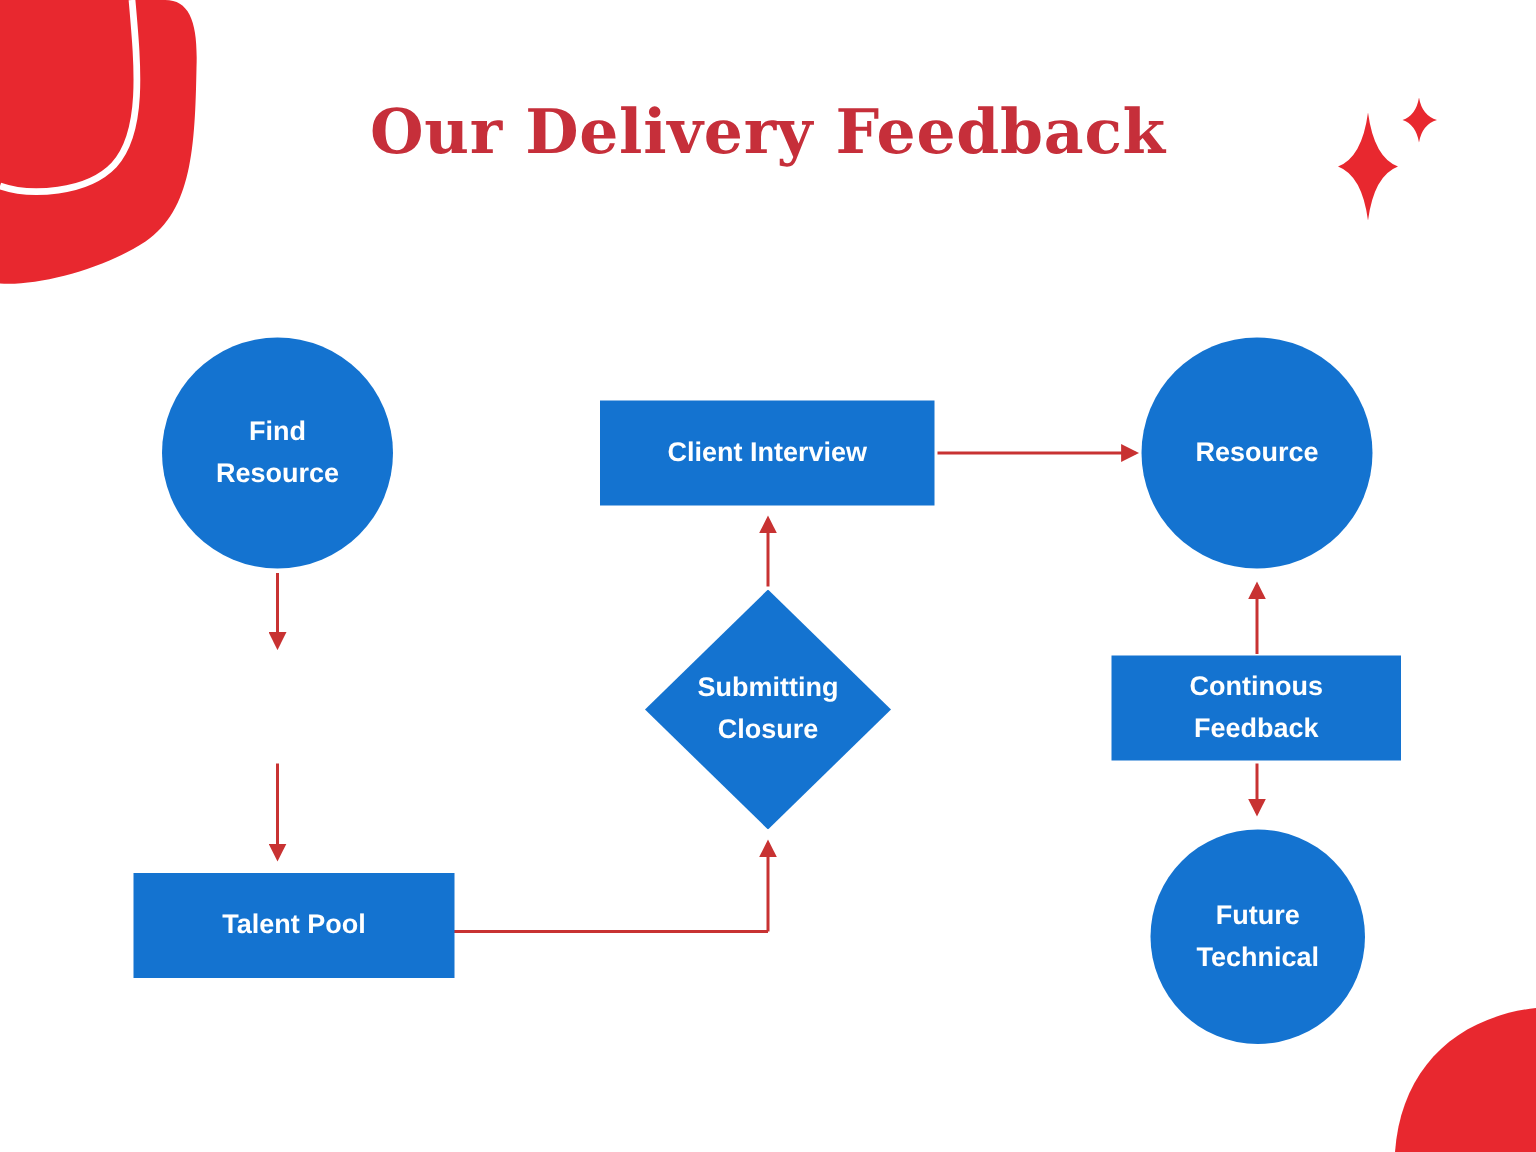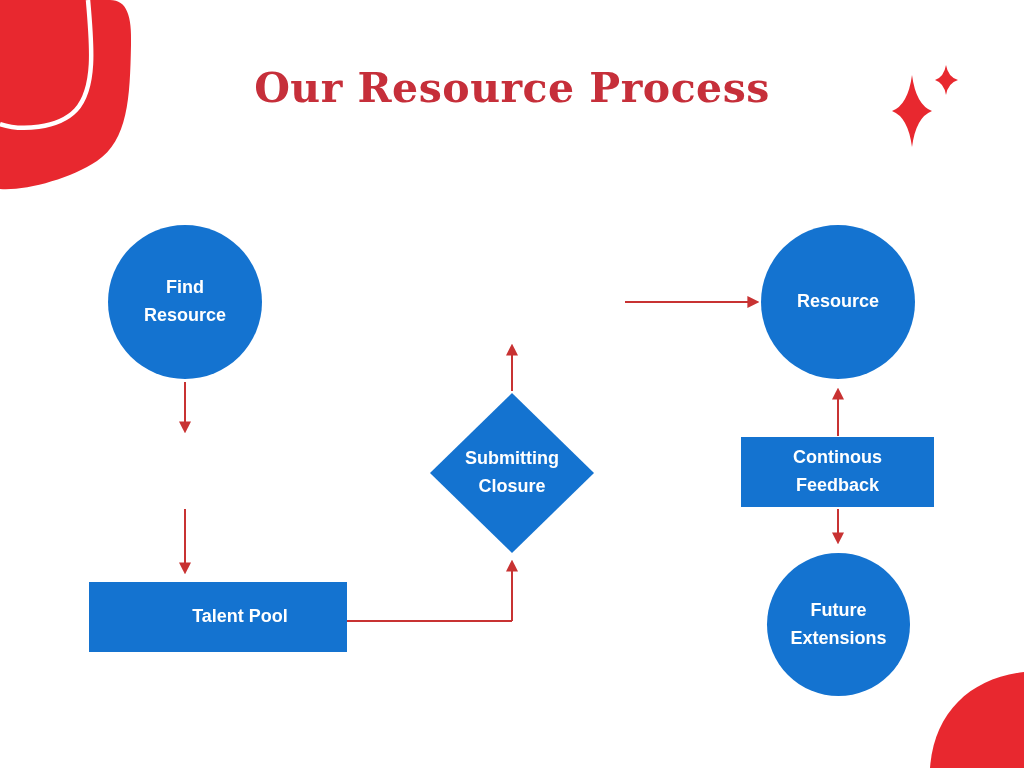--- a/index.html
+++ b/index.html
@@ -31,21 +31,21 @@
     display:flex;align-items:center;justify-content:center;
     text-align:center;
     font-weight:bold;
     font-size:18px;
     line-height:1.55;
   }
   .circle{border-radius:50%;}
   .diamond{clip-path:polygon(50% 0,100% 50%,50% 100%,0 50%);}
   .n-find     {left:108px;top:225px;width:154px;height:154px;}
   .n-tech     {left:89px; top:437px;width:194px;height:70px;}
-  .n-talent   {left:89px; top:582px;width:214px;height:70px;padding-left:44px;}
+  .n-talent   {left:89px; top:582px;width:214px;height:70px;}
   .n-interview{left:400px;top:267px;width:223px;height:70px;}
   .n-diamond  {left:430px;top:393px;width:164px;height:160px;}
   .n-closure  {left:761px;top:225px;width:154px;height:154px;}
   .n-feedback {left:741px;top:437px;width:193px;height:70px;}
   .n-future   {left:767px;top:553px;width:143px;height:143px;}
   .lbl{display:inline-block;}
   .w95 {max-width:95px;}
   .w120{max-width:120px;}
   .w115{max-width:115px;}
 </style>
@@ -72,41 +72,44 @@
       <path d="M185 509 V572" marker-end="url(#arrow)"></path>
       <path d="M512 621 H290" marker-end="url(#arrow)"></path>
       <path d="M512 621 V562" marker-end="url(#arrow)"></path>
       <path d="M512 391 V346" marker-end="url(#arrow)"></path>
       <path d="M625 302 H757" marker-end="url(#arrow)"></path>
       <path d="M838 436 V390" marker-end="url(#arrow)"></path>
       <path d="M838 509 V542" marker-end="url(#arrow)"></path>
     </g>
   </svg>
 
-  <h1 class="page-title">Our Resource Process</h1>
+  <h1 class="page-title">Our Delivery Feedback</h1>
 
   <div class="node circle n-find">
     <span class="lbl w95">Find Resource</span>
   </div>
 
 
   <div class="node n-talent">
     <span class="lbl">Talent Pool</span>
   </div>
 
   <div class="node diamond n-diamond">
     <span class="lbl w115">Submitting Closure</span>
   </div>
 
+  <div class="node n-interview">
+    <span class="lbl">Client Interview</span>
+  </div>
 
   <div class="node circle n-closure">
     <span class="lbl">Resource</span>
   </div>
 
   <div class="node n-feedback">
     <span class="lbl w120">Continous Feedback</span>
   </div>
 
   <div class="node circle n-future">
-    <span class="lbl w115">Future Extensions</span>
+    <span class="lbl w115">Future Technical</span>
   </div>
 
 </div>
 
 </body></html>

